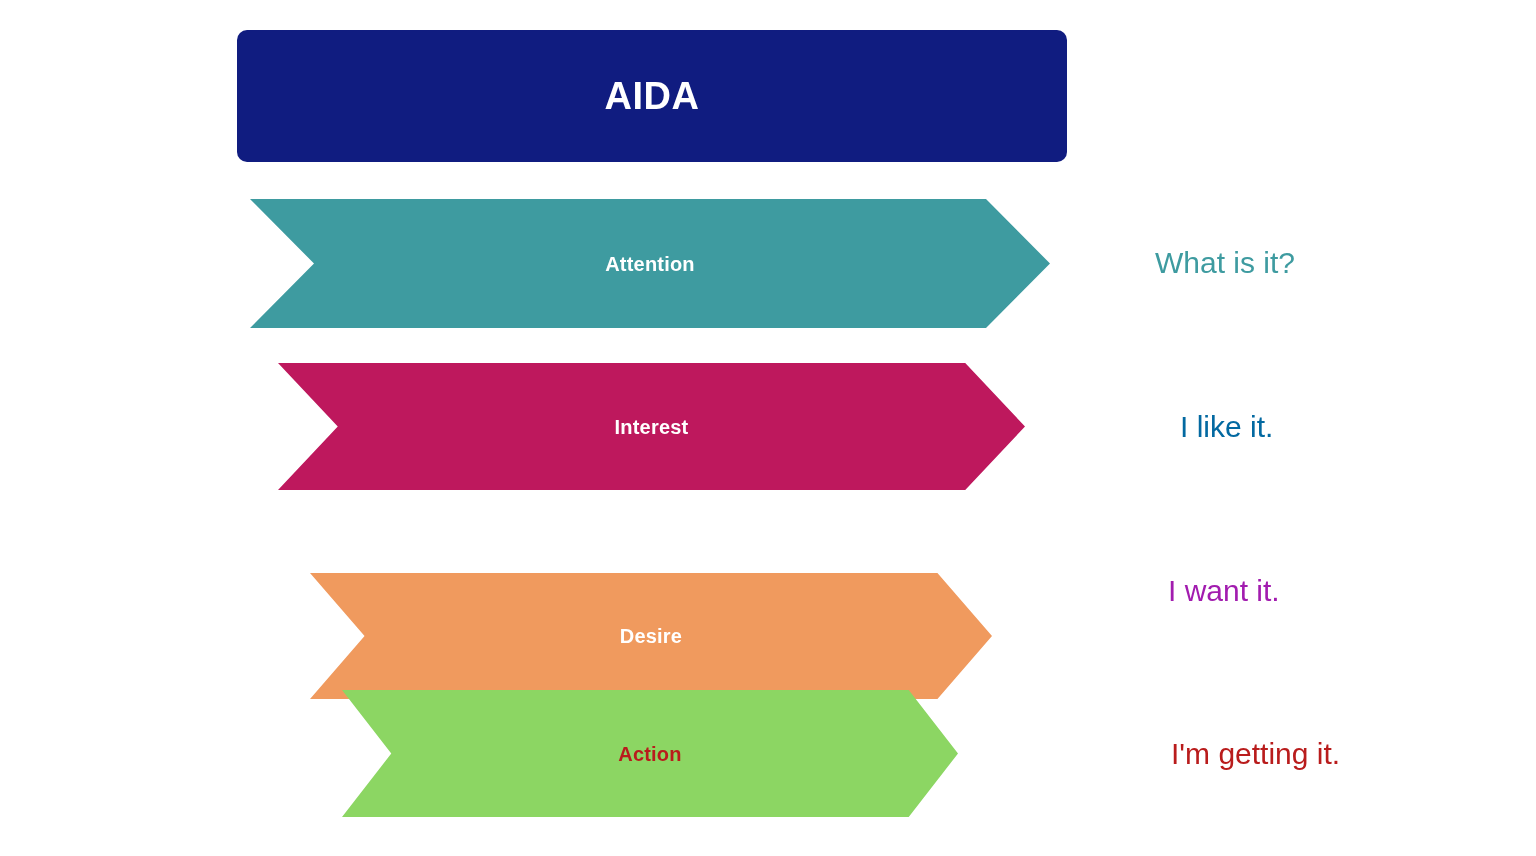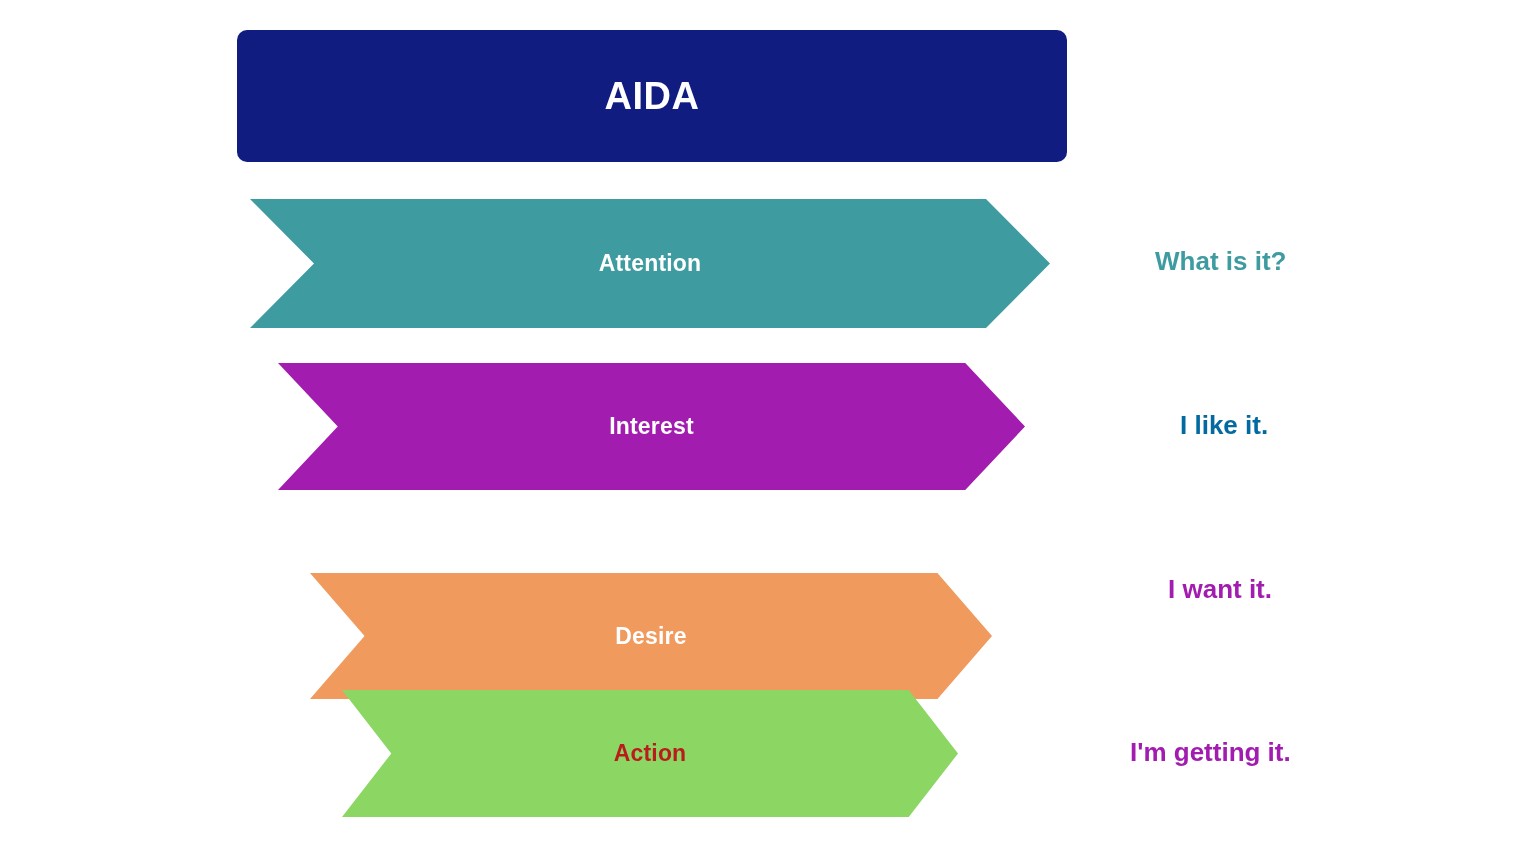--- a/index.html
+++ b/index.html
@@ -60,34 +60,34 @@
       92% 0%,
       100% 50%,
       92% 100%,
       0% 100%,
       8% 50%
     );
   }
 
   .banner-label {
     color: #ffffff;
-    font-size: 23px;
+    font-size: 20px;
     font-weight: bold;
     line-height: 1;
     letter-spacing: 0.2px;
     position: relative;
     
     left: 0px;
     text-align: right;
   }
 
   .stage-caption {
     position: absolute;
-    font-size: 26px;
-    font-weight: bold;
+    font-size: 30px;
+    font-weight: normal;
     line-height: 1;
     white-space: nowrap;
   }
 </style>
 </head>
 <body>
 
 <div id="canvas" style="background: rgb(255, 255, 255);">
 
   <div class="header-pill" style="background: rgb(16, 28, 128);">
@@ -95,32 +95,32 @@
   </div>
 
   <div id="stages-layer">
       <div class="stage-row">
         <div class="banner" style="left: 250px; top: 199px; width: 800px; height: 129px; background: rgb(62, 155, 160);">
           <span class="banner-label" style="color: rgb(255, 255, 255);">Attention</span>
         </div>
         <div class="stage-caption" style="left: 1155px; top: 248px; color: rgb(62, 155, 160);">What is it?</div>
       </div>
       <div class="stage-row">
-        <div class="banner" style="left: 278px; top: 363px; width: 747px; height: 127px; background: #a21caf;">
+        <div class="banner" style="left: 278px; top: 363px; width: 747px; height: 127px; background: #be185d;">
           <span class="banner-label" style="color: rgb(255, 255, 255);">Interest</span>
         </div>
         <div class="stage-caption" style="left: 1180px; top: 412px; color: #0369a1;">I like it.</div>
       </div>
       <div class="stage-row">
         <div class="banner" style="left: 310px; top: 527px; width: 682px; height: 126px; background: rgb(240, 154, 94); margin-top: 46px;">
           <span class="banner-label" style="color: rgb(255, 255, 255);">Desire</span>
         </div>
         <div class="stage-caption" style="left: 1168px; top: 576px; color: #a21caf;">I want it.</div>
       </div>
       <div class="stage-row">
         <div class="banner" style="left: 342px; top: 690px; width: 616px; height: 127px; background: rgb(140, 214, 99);">
           <span class="banner-label" style="color: #b91c1c;">Action</span>
         </div>
-        <div class="stage-caption" style="left: 1130px; top: 739px; color: #a21caf;">I'm getting it.</div>
+        <div class="stage-caption" style="left: 1171px; top: 739px; color: #b91c1c;">I'm getting it.</div>
       </div>
     </div>
 
 </div>
 
 </body></html>

